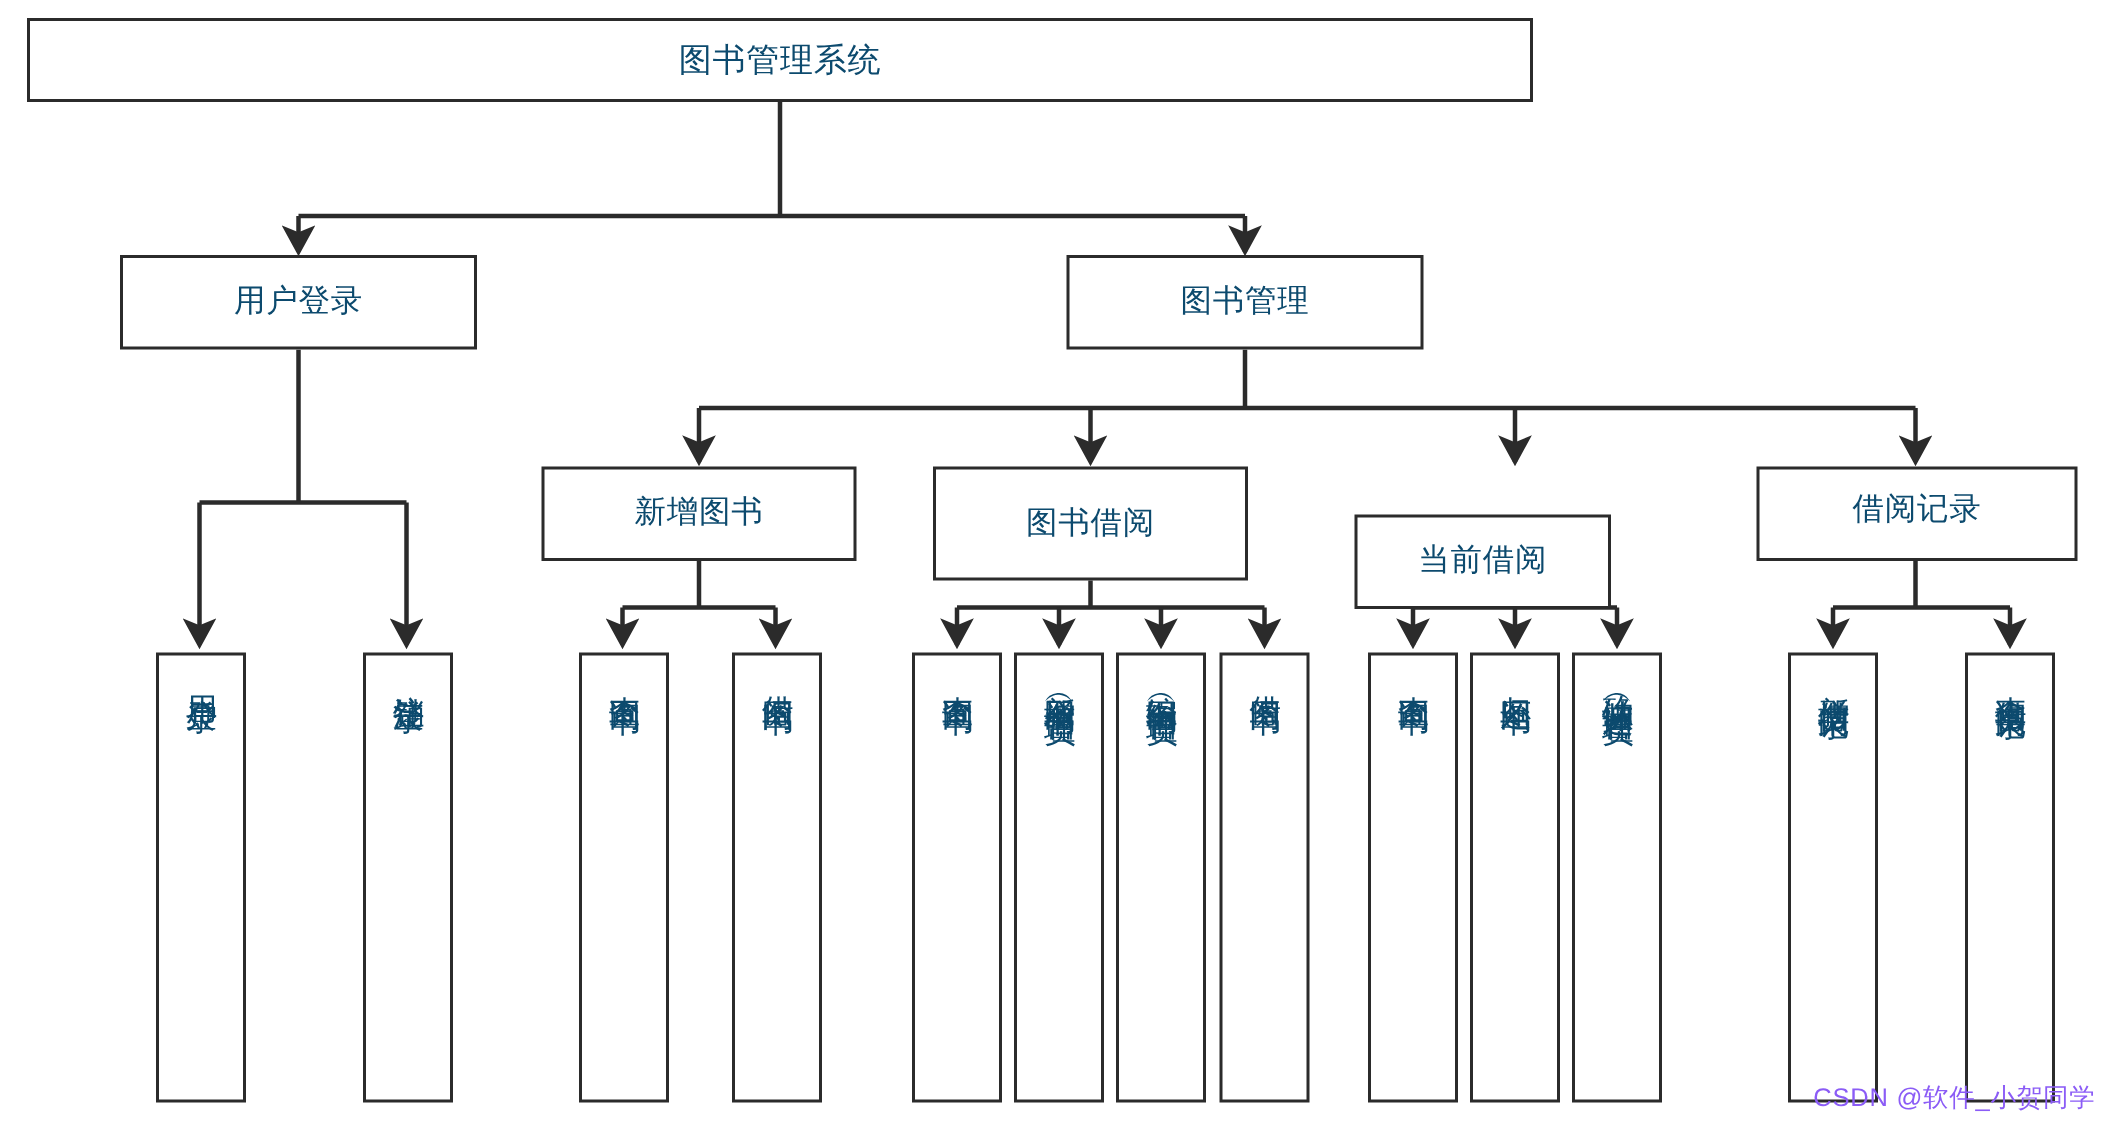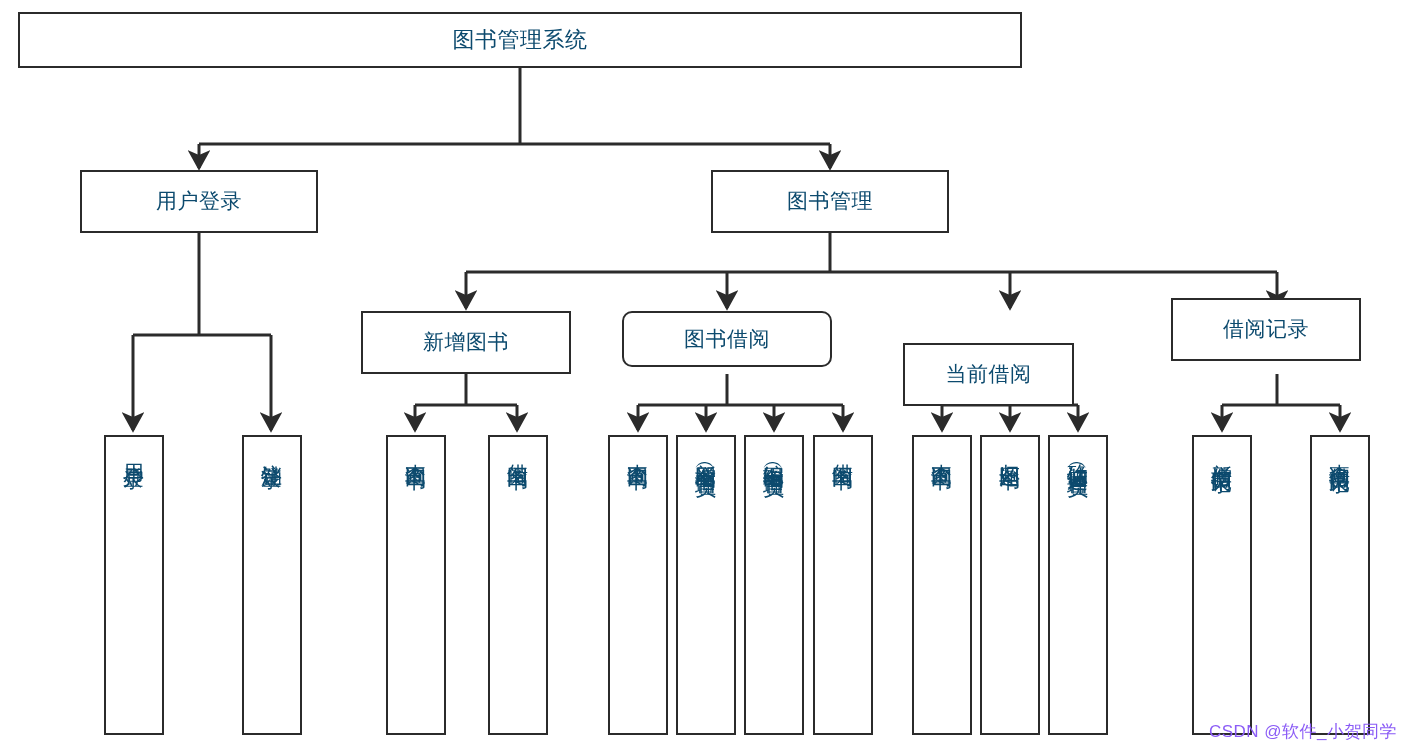--- a/index.html
+++ b/index.html
@@ -137,27 +137,27 @@
   <div class="node horiz" style="left:80px; top:170px; width:238px; height:63px;">
     <span class="label">用户登录</span>
   </div>
   <div class="node horiz" style="left:711px; top:170px; width:238px; height:63px;">
     <span class="label">图书管理</span>
   </div>
 
   <div class="node horiz" style="left:361px; top:311px; width:210px; height:63px;">
     <span class="label">新增图书</span>
   </div>
-  <div class="node horiz" style="left:622px; top:311px; width:210px; height:56px;border-radius:10px;">
+  <div class="node horiz" style="left:622px; top:311px; width:210px; height:76px;">
     <span class="label">图书借阅</span>
   </div>
   <div class="node horiz" style="left:903px; top:311px; width:171px; height:63px;margin-top:32px;">
     <span class="label">当前借阅</span>
   </div>
-  <div class="node horiz" style="left:1171px; top:298px; width:190px; height:63px;">
+  <div class="node horiz" style="left:1171px; top:311px; width:214px; height:63px;font-family:Liberation Mono, monospace;">
     <span class="label">借阅记录</span>
   </div>
 
   <div class="node vert" style="left:104px; top:435px; width:60px; height:300px;">
     <span class="label">用户登录</span>
   </div>
   <div class="node vert" style="left:242px; top:435px; width:60px; height:300px;">
     <span class="label">注销登录</span>
   </div>
 

